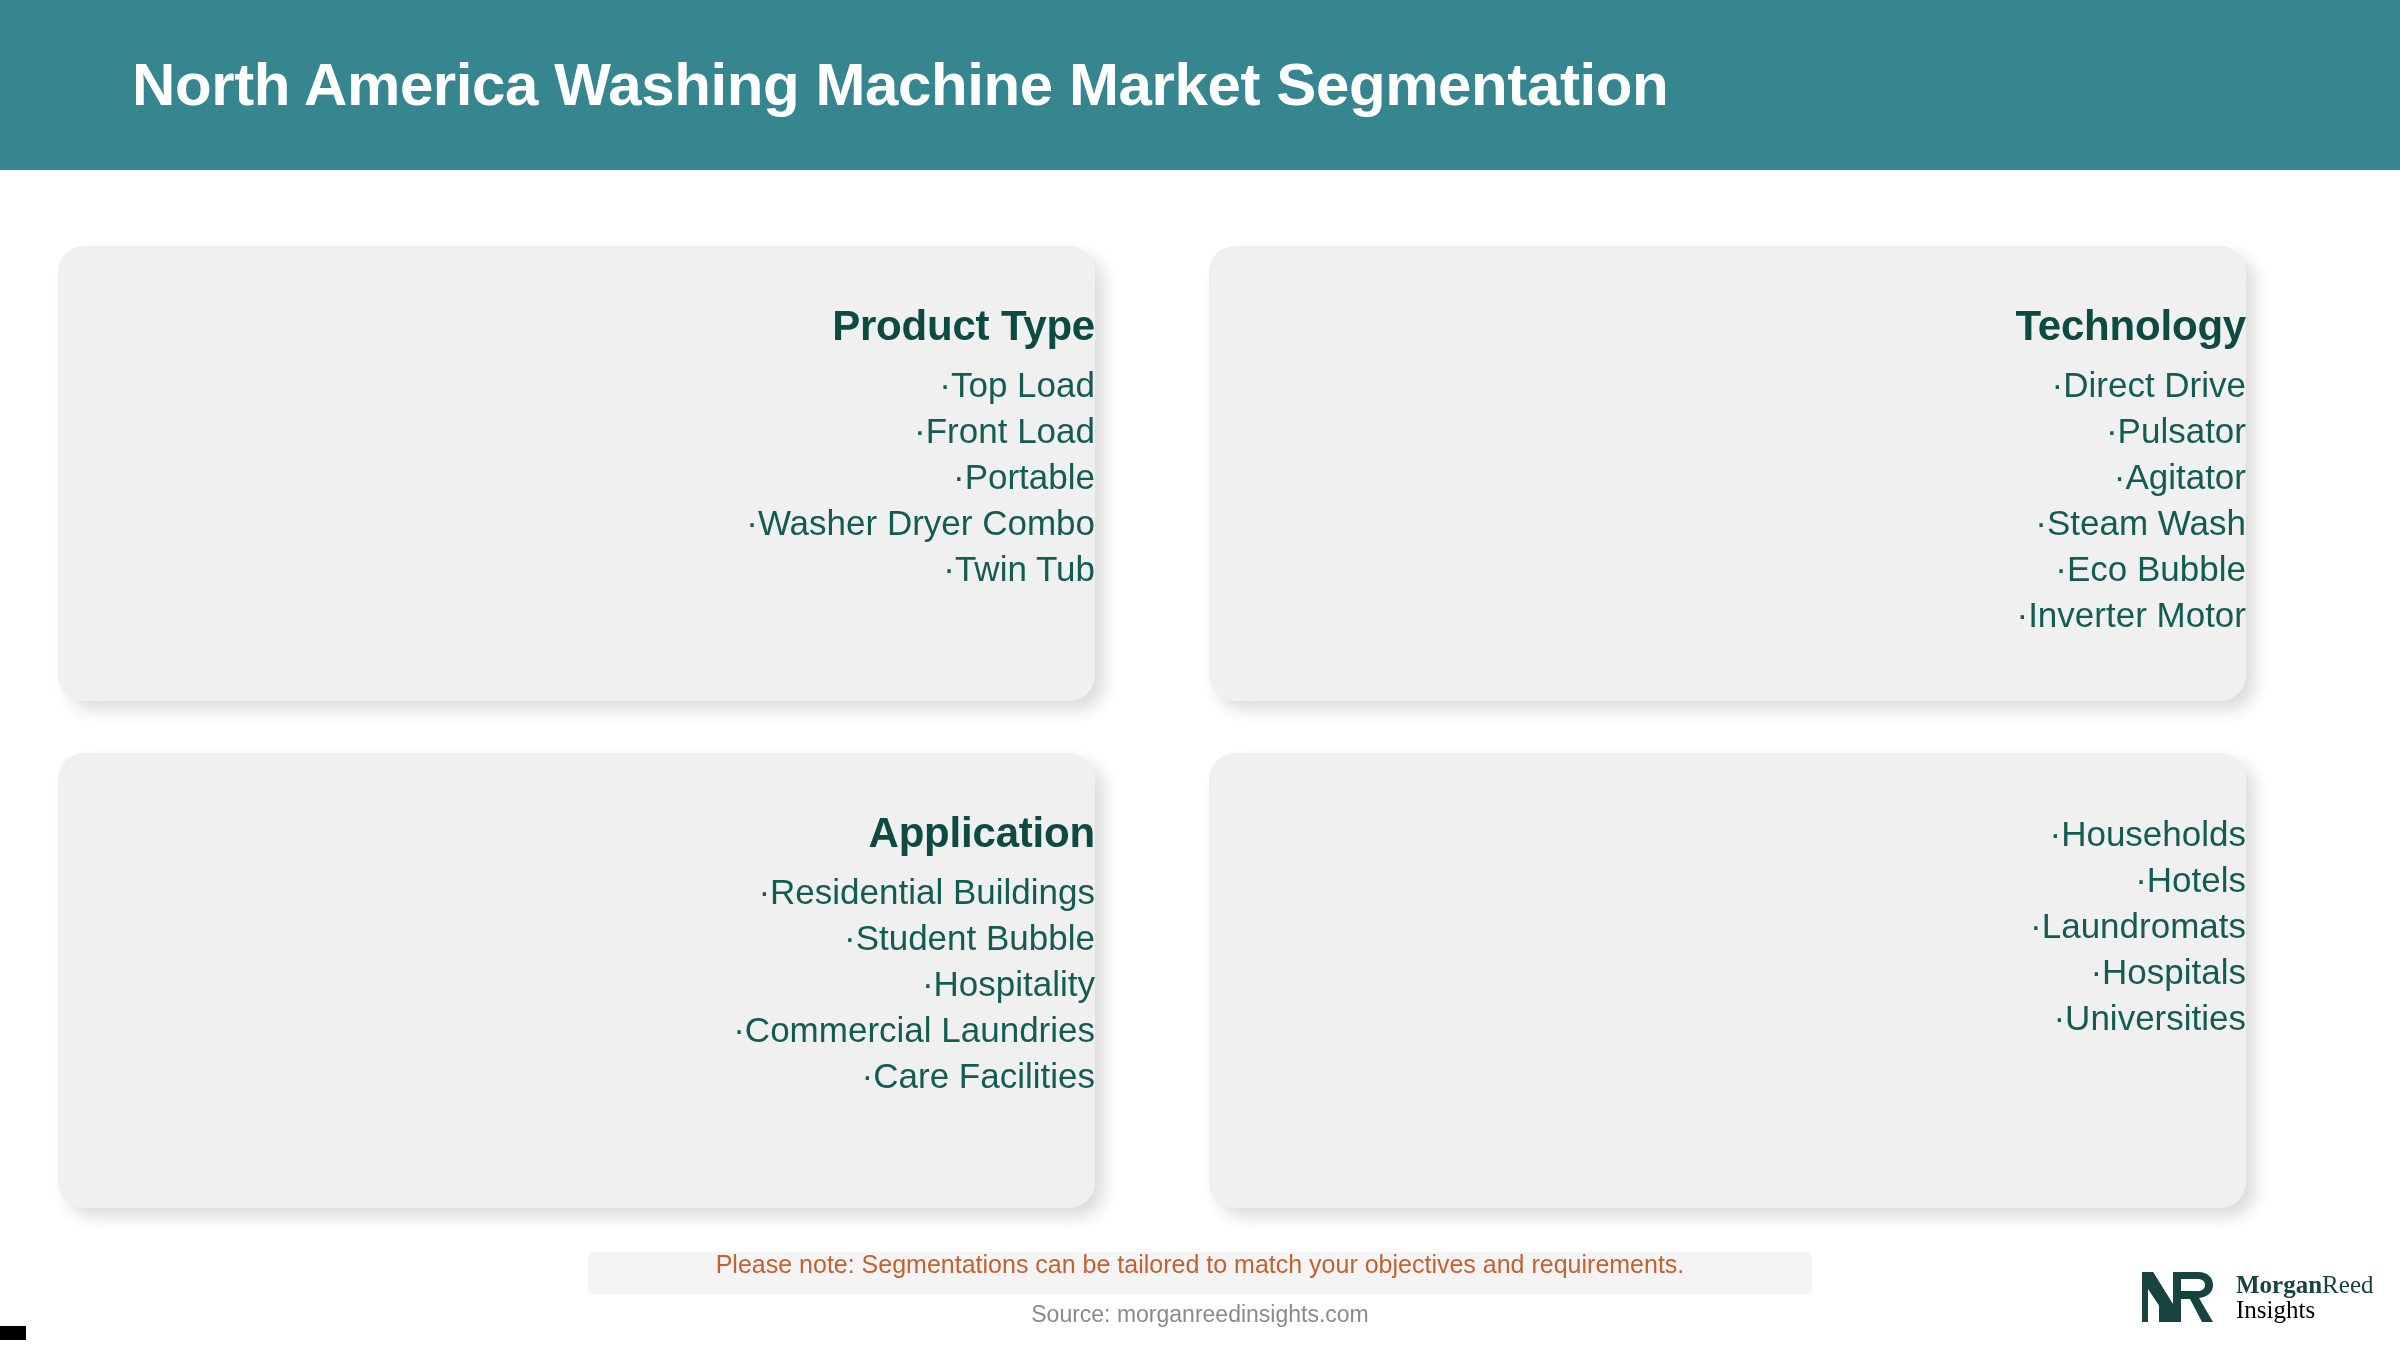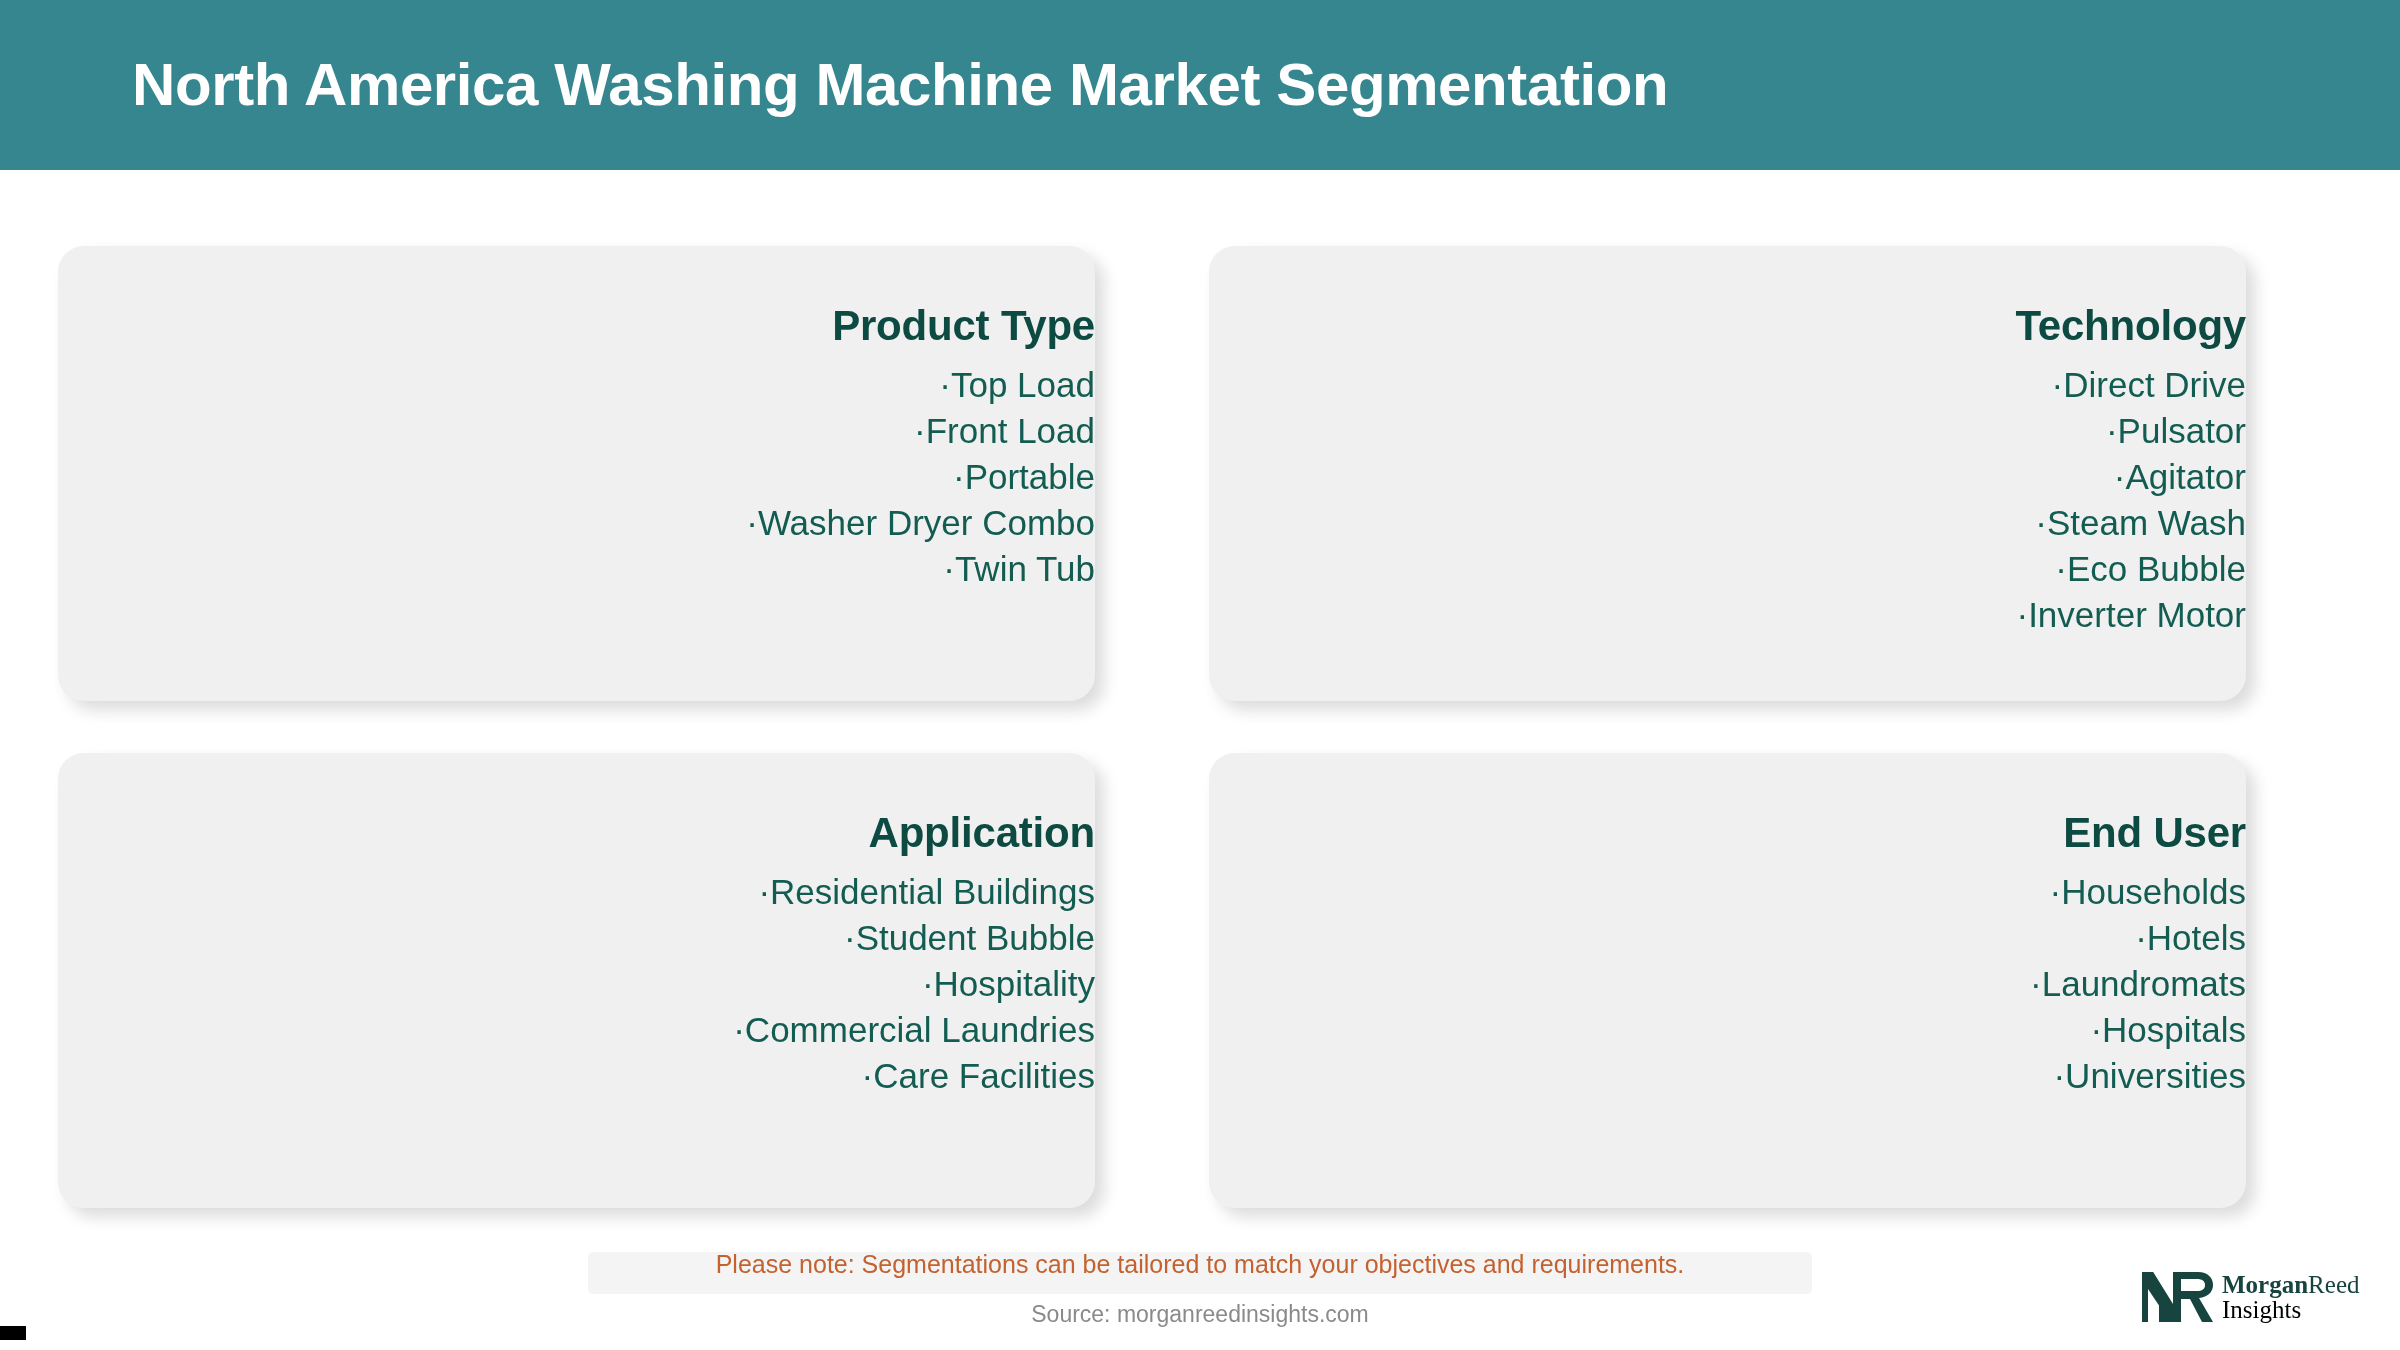--- a/index.html
+++ b/index.html
@@ -132,21 +132,21 @@
     line-height: 1;
   }
 
   
   .logo {
     position: absolute;
     top: 1270px;
     left: 2140px;
     display: flex;
     align-items: center;
-    gap: 6px;
+    gap: 20px;
     justify-content: space-between;
   }
   .logo-mark { display: block; }
   .logo-words { display: flex; flex-direction: column; line-height: 1.02; }
   .logo-line1 {
     font-family: "Liberation Serif", serif;
     font-size: 25px;
     color: #17443f;
     white-space: nowrap;
   }
@@ -200,21 +200,20 @@
       <ul class="card-list">
         <li><span class="bullet">·</span><span>Residential Buildings</span></li>
         <li><span class="bullet">·</span><span>Student Bubble</span></li>
         <li><span class="bullet">·</span><span>Hospitality</span></li>
         <li><span class="bullet">·</span><span>Commercial Laundries</span></li>
         <li><span class="bullet">·</span><span>Care Facilities</span></li>
       </ul>
     </div>
 
     <div class="card">
-      <div class="card-title">End User</div>
       <ul class="card-list">
         <li><span class="bullet">·</span><span>Households</span></li>
         <li><span class="bullet">·</span><span>Hotels</span></li>
         <li><span class="bullet">·</span><span>Laundromats</span></li>
         <li><span class="bullet">·</span><span>Hospitals</span></li>
         <li><span class="bullet">·</span><span>Universities</span></li>
       </ul>
     </div>
 
   </div>

